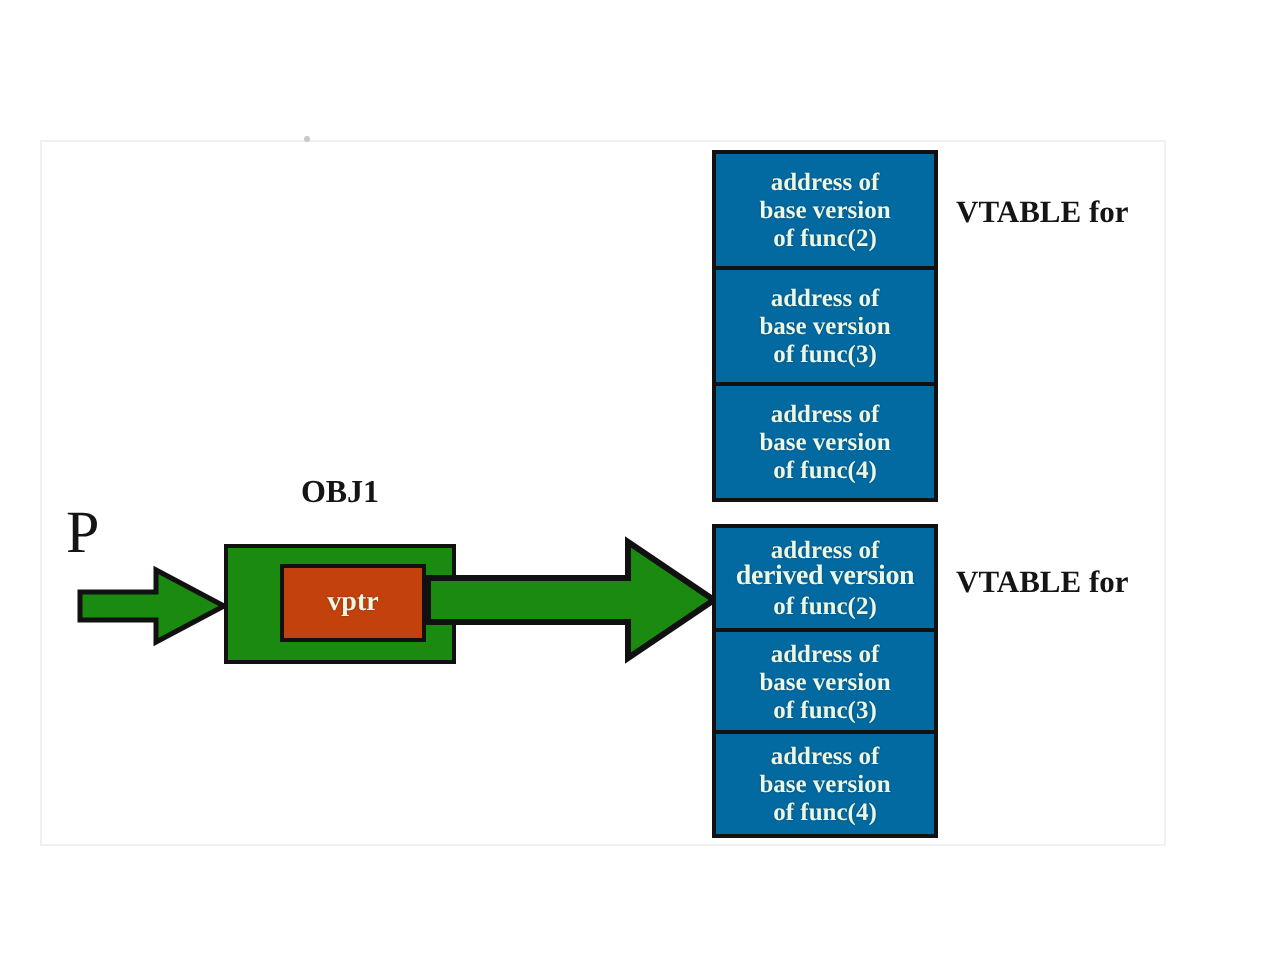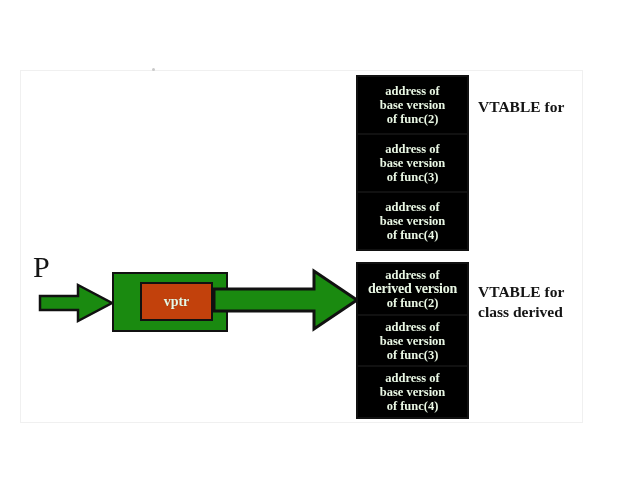--- a/index.html
+++ b/index.html
@@ -17,21 +17,21 @@
   }
   .faint-dot{
     position:absolute;left:152px;top:68px;width:3px;height:3px;
     background:#c9c9c9;border-radius:50%;
   }
 
   
   .vtable{
     position:absolute;
     border:2px solid #111111;
-    background:#000000;
+    background:#0369a1;
     box-sizing:border-box;
     display:flex;flex-direction:column;
   }
   #vtable-base{left:356px;top:75px;width:113px;height:176px;}
   #vtable-derived{left:356px;top:262px;width:113px;height:157px;}
 
   .vcell{
     flex:1;
     border-bottom:2px solid #111111;
     box-sizing:border-box;
@@ -105,20 +105,21 @@
 
   <div class="figure-frame"></div>
   <div class="faint-dot"></div>
 
   <div id="p-label">P</div>
 
   <svg id="arrow-p" class="arrow-svg" viewBox="0 0 78 44">
     <polygon points="2,15 40,15 40,4 74,22 40,40 40,29 2,29" fill="#1a8a10" stroke="#111111" stroke-width="2.5" stroke-linejoin="miter"></polygon>
   </svg>
 
+  <div id="obj1-label">OBJ1</div>
   <div id="obj1-box"></div>
   <div id="vptr-box">
     <span id="vptr-label">vptr</span>
   </div>
 
   <svg id="arrow-vptr" class="arrow-svg" viewBox="0 0 148 64">
     <polygon points="2,21 102,21 102,3 145,32 102,61 102,43 2,43" fill="#1a8a10" stroke="#111111" stroke-width="3" stroke-linejoin="miter"></polygon>
   </svg>
 
   <div id="vtable-base" class="vtable">
@@ -156,16 +157,15 @@
     </div>
     <div class="vcell">
       <span>address of</span>
       <span>base version</span>
       <span>of func(4)</span>
     </div>
   </div>
 
   <div id="caption-derived" class="vtable-caption">
     <div>VTABLE for</div>
-    <div>class derived</div>
   </div>
 
 </div>
 
 </body></html>

